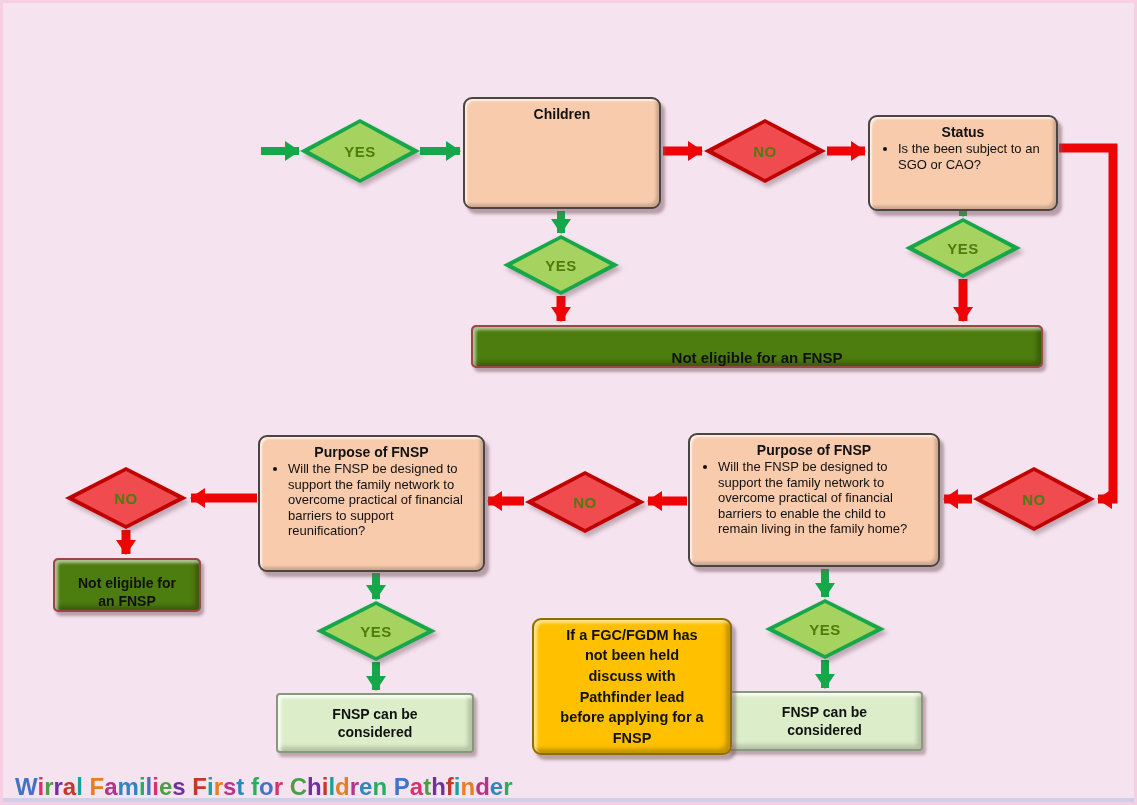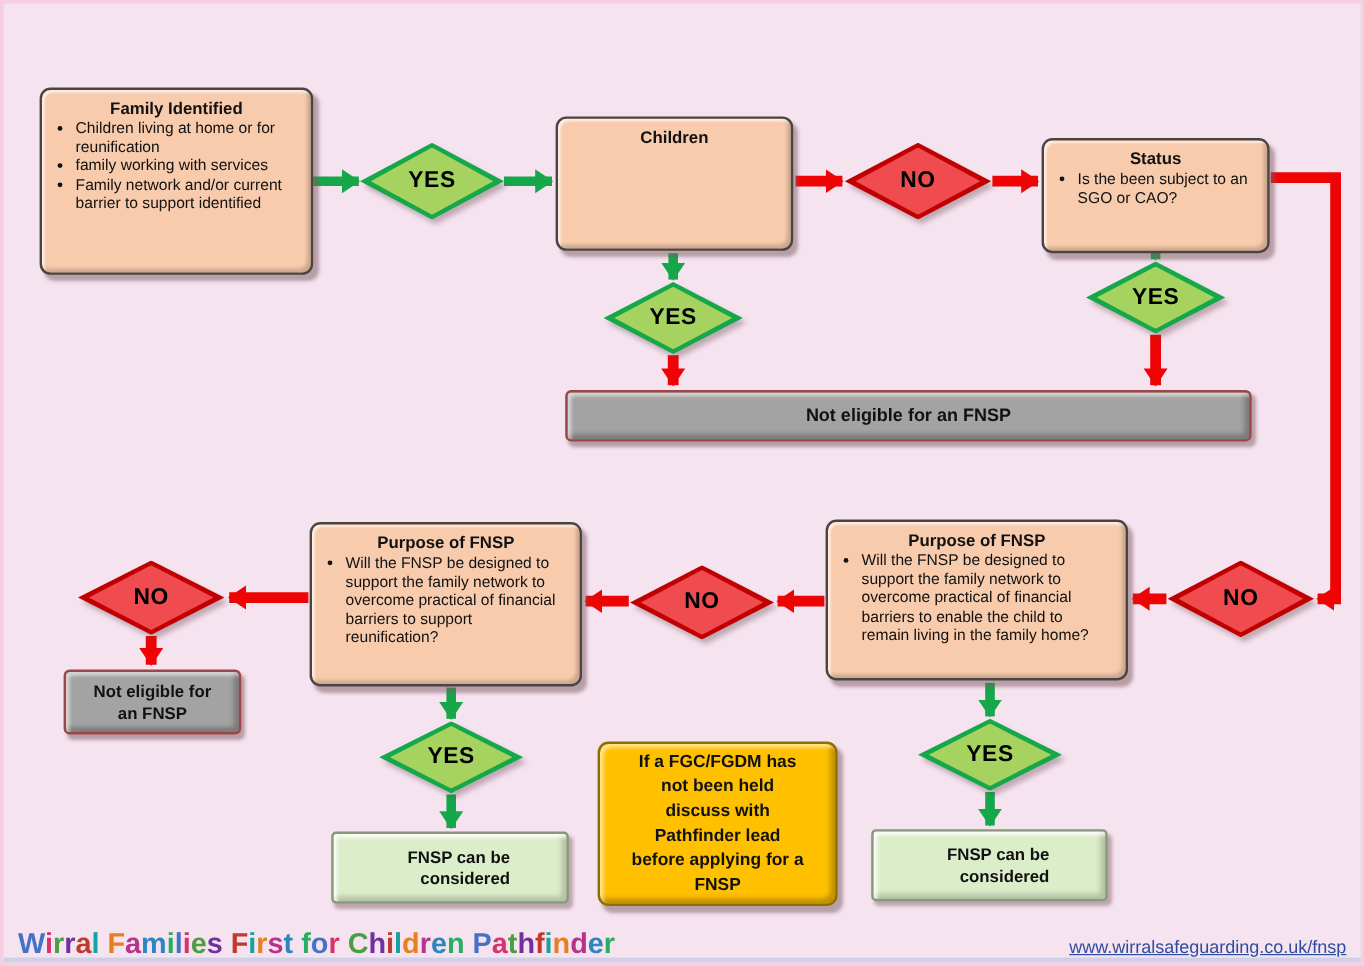--- a/index.html
+++ b/index.html
@@ -38,52 +38,52 @@
   
   .diamond { position:absolute; z-index:2; filter:drop-shadow(3px 4px 2px rgba(95,60,70,.35)); }
   .d-outer, .d-inner { clip-path:polygon(50% 0, 100% 50%, 50% 100%, 0 50%); position:absolute; }
   .d-outer { inset:0; }
   .d-inner { inset:4px 9px; }
   .diamond.green .d-outer { background:#17A74B; }
   .diamond.green .d-inner { background:#A6D35F; }
   .diamond.red .d-outer { background:#C00000; }
   .diamond.red .d-inner { background:#F04B4E; }
   .d-label { position:absolute; inset:0; display:flex; align-items:center; justify-content:center;
-             font-weight:bold; font-size:19px; color:#000000; letter-spacing:.5px; }
+             font-weight:bold; font-size:15px; color:#4d7c0f; letter-spacing:.5px; }
 
   
   .salmon {
-    position:absolute; z-index:2; background:#a3a3a3; border:2px solid #9C4648; border-radius:5px;
+    position:absolute; z-index:2; background:#4d7c0f; border:2px solid #9C4648; border-radius:5px;
     box-shadow: inset 3px 3px 3px rgba(255,255,255,.55),
                 inset -4px -4px 4px rgba(0,0,0,.25),
                 3px 4px 3px rgba(122,89,95,.5);
-    display:flex; align-items:center; justify-content:center;
+    display:flex; align-items:flex-end; justify-content:center;
     font-weight:bold; font-size:15px; color:#111; text-align:center;
   }
   .salmon .label-narrow { width:112px; line-height:1.3; font-size:14px; }
 
   
   .considered {
     position:absolute; z-index:2; background:#DCEDC9; border:2px solid #87987B; border-radius:4px;
     box-shadow: inset 3px 3px 3px rgba(255,255,255,.8),
                 inset -4px -4px 4px rgba(0,0,0,.18),
                 3px 4px 3px rgba(122,89,95,.45);
     display:flex; align-items:center; justify-content:center;
     font-weight:bold; font-size:14px; color:#111; text-align:center;
   }
-  .considered .label-narrow { width:100px; line-height:1.3;text-align:right; }
+  .considered .label-narrow { width:100px; line-height:1.3; }
 
   
   .note {
     position:absolute; z-index:2; background:#FFC000; border:2px solid #8F6E00; border-radius:9px;
     box-shadow: inset 3px 3px 3px rgba(255,255,255,.55),
                 inset -4px -4px 4px rgba(0,0,0,.25),
                 4px 5px 3px rgba(122,89,95,.5);
     display:flex; align-items:center; justify-content:center;
-    font-weight:bold; font-size:14.5px; color:#111; text-align:center;
+    font-weight:bold; font-size:14.5px; color:#111; text-align:center;margin-left:34px;
   }
   .note .label-narrow { width:146px; line-height:1.42; }
 
   
   .brand { position:absolute; left:12px; top:770px; font-size:24px; font-weight:bold; letter-spacing:0; }
   .site-link { position:absolute; right:12px; top:778px; font-size:15px; color:#2F4DA0;
                text-decoration:underline; }
 </style>
 </head>
 <body>
@@ -113,28 +113,20 @@
     <path class="r" d="M1056 145 H1110 V496 H1095"></path>
     <path class="r" d="M969 496 H941"></path>
     <path class="r" d="M684 498 H645"></path>
     <path class="r" d="M521 498 H485"></path>
     <path class="r" d="M254 495 H188"></path>
     <path class="r" d="M123 527 V551"></path>
     <path class="r" d="M558 293 V318"></path>
     <path class="r" d="M960 276 V318"></path>
   </svg>
 
-  <div class="pbox" style="left:30px; top:70px; width:228px; height:156px;">
-    <div class="node-title">Family Identified</div>
-    <ul>
-        <li>Children living at home or for reunification</li>
-        <li>family working with services</li>
-        <li>Family network and/or current barrier to support identified</li>
-      </ul>
-  </div>
 
   <div class="pbox" style="left:460px; top:94px; width:198px; height:112px;">
     <div class="node-title">Children</div>
   </div>
 
   <div class="pbox" style="left:865px; top:112px; width:190px; height:96px;">
     <div class="node-title">Status</div>
     <ul>
         <li>Is the been subject to an SGO or CAO?</li>
       </ul>
@@ -222,16 +214,15 @@
 
   <div class="considered" style="left:723px; top:688px; width:197px; height:60px;">
     <span class="label-narrow">FNSP can be considered</span>
   </div>
 
   <div class="note" style="left:495px; top:615px; width:200px; height:137px;">
     <span class="label-narrow">If a FGC/FGDM has not been held discuss with Pathfinder lead before applying for a FNSP</span>
   </div>
 
   <div class="brand"><span style="color: rgb(68, 114, 196);">W</span><span style="color: rgb(214, 51, 108);">i</span><span style="color: rgb(76, 158, 69);">r</span><span style="color: rgb(112, 48, 160);">r</span><span style="color: rgb(192, 57, 43);">a</span><span style="color: rgb(23, 162, 160);">l</span><span> </span><span style="color: rgb(230, 126, 34);">F</span><span style="color: rgb(181, 51, 138);">a</span><span style="color: rgb(46, 134, 193);">m</span><span style="color: rgb(39, 174, 96);">i</span><span style="color: rgb(68, 114, 196);">l</span><span style="color: rgb(214, 51, 108);">i</span><span style="color: rgb(76, 158, 69);">e</span><span style="color: rgb(112, 48, 160);">s</span><span> </span><span style="color: rgb(192, 57, 43);">F</span><span style="color: rgb(23, 162, 160);">i</span><span style="color: rgb(230, 126, 34);">r</span><span style="color: rgb(181, 51, 138);">s</span><span style="color: rgb(46, 134, 193);">t</span><span> </span><span style="color: rgb(39, 174, 96);">f</span><span style="color: rgb(68, 114, 196);">o</span><span style="color: rgb(214, 51, 108);">r</span><span> </span><span style="color: rgb(76, 158, 69);">C</span><span style="color: rgb(112, 48, 160);">h</span><span style="color: rgb(192, 57, 43);">i</span><span style="color: rgb(23, 162, 160);">l</span><span style="color: rgb(230, 126, 34);">d</span><span style="color: rgb(181, 51, 138);">r</span><span style="color: rgb(46, 134, 193);">e</span><span style="color: rgb(39, 174, 96);">n</span><span> </span><span style="color: rgb(68, 114, 196);">P</span><span style="color: rgb(214, 51, 108);">a</span><span style="color: rgb(76, 158, 69);">t</span><span style="color: rgb(112, 48, 160);">h</span><span style="color: rgb(192, 57, 43);">f</span><span style="color: rgb(23, 162, 160);">i</span><span style="color: rgb(230, 126, 34);">n</span><span style="color: rgb(181, 51, 138);">d</span><span style="color: rgb(46, 134, 193);">e</span><span style="color: rgb(39, 174, 96);">r</span></div>
-  <a class="site-link" href="#">www.wirralsafeguarding.co.uk/fnsp</a>
 
   <div class="bottom-strip"></div>
 </div>
 
 </body></html>

